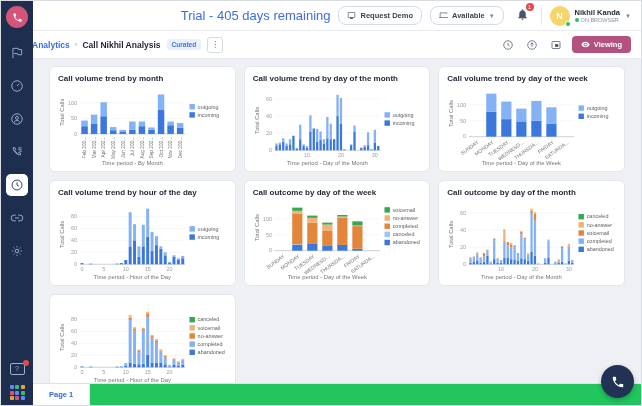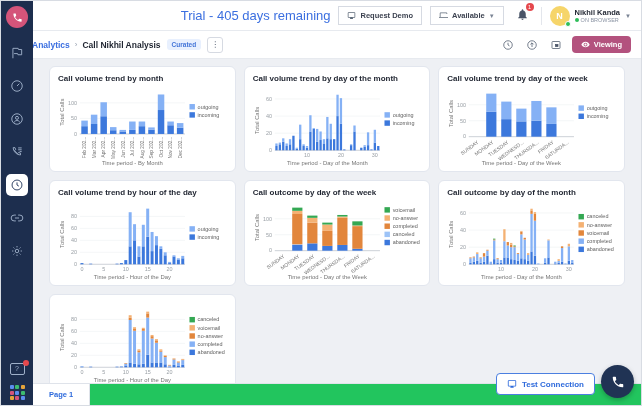--- a/index.html
+++ b/index.html
@@ -15,21 +15,21 @@
   .nav-ic.active svg { stroke:#25395e; }
   .sb-spacer { flex:1; }
   .help-ic { position:relative; margin-bottom:10px; }
   .help-ic .bubble { width:15px; height:12px; border:1.4px solid #9fb0c9; border-radius:2px; color:#9fb0c9; font-size:7px; text-align:center; line-height:10px; }
   .help-ic .dot { position:absolute; top:-3px; right:-4px; width:6px; height:6px; border-radius:50%; background:#e5484d; }
   .apps-grid { display:grid; grid-template-columns:repeat(3,4px); grid-gap:1.5px; }
   .apps-grid i { width:4px; height:4px; border-radius:1px; display:block; }
   
   .topbar { position:absolute; left:32px; right:0; top:0; height:30px; background:#fff; border-bottom:1px solid #e7eaef; display:flex; align-items:center; justify-content:flex-end; gap:8px; padding:0 10px; z-index:20; }
   .trial { color:#3b6fe0; font-size:13px;margin-left:28px; }
-  .btn-ghost { display:flex; align-items:center; gap:4px; border:1px solid #d6dae2; border-radius:0; background:#fff; padding:4px 8px; font-size:7.5px; color:#3c4250; font-weight:bold; cursor:pointer; }
+  .btn-ghost { display:flex; align-items:center; gap:4px; border:1px solid #d6dae2; border-radius:8px; background:#fff; padding:4px 8px; font-size:7.5px; color:#3c4250; font-weight:bold; cursor:pointer; }
   .btn-ghost svg { width:9px; height:9px; fill:#5f6b7a; }
   .chev { font-size:6px; color:#7a8494; }
   .bell-wrap { position:relative; padding:2px 4px; }
   .bell-wrap svg { width:13px; height:13px; fill:#4a5568; }
   .bell-badge { position:absolute; top:-2px; right:-1px; min-width:8px; height:8px; border-radius:4px; background:#e5484d; color:#fff; font-size:5.5px; line-height:8px; text-align:center; padding:0 1px; }
   .vdiv { width:1px; height:18px; background:#e3e6ec; }
   .user { display:flex; align-items:center; gap:5px; }
   .avatar { position:relative; width:20px; height:20px; border-radius:50%; background:#f6d56a; color:#fff; font-size:9px; font-weight:bold; display:flex; align-items:center; justify-content:center; }
   .avatar .presence { position:absolute; bottom:-1px; right:-1px; width:6px; height:6px; border-radius:50%; background:#2ebd59; border:1px solid #fff; }
   .uname { font-size:7.5px; font-weight:bold; color:#1f2430; line-height:1.25; }
@@ -674,26 +674,20 @@
             <text x="154" y="57.5" font-size="6" fill="#616161">abandoned</text>
           </svg>
       </div>
     </div>
   </div>
 
   <div class="pagebar">
     <div class="page-tab">Page 1</div>
   </div>
 
-  <button class="test-conn">
-    <svg viewBox="0 0 24 24">
-        <path d="M20 3H4c-1.1 0-2 .9-2 2v11c0 1.1.9 2 2 2h5l-1 2v1h8v-1l-1-2h5c1.1 0 2-.9 2-2V5c0-1.1-.9-2-2-2zm0 13H4V5h16v11z"></path>
-      </svg>
-    <span>Test Connection</span>
-  </button>
 
   <div class="phone-fab">
     <svg viewBox="0 0 24 24">
         <path d="M6.62 10.79c1.44 2.83 3.76 5.14 6.59 6.59l2.2-2.2c.27-.27.67-.36 1.02-.24 1.12.37 2.33.57 3.57.57.55 0 1 .45 1 1V20c0 .55-.45 1-1 1-9.39 0-17-7.61-17-17 0-.55.45-1 1-1h3.5c.55 0 1 .45 1 1 0 1.25.2 2.45.57 3.57.11.35.03.74-.25 1.02l-2.2 2.2z"></path>
       </svg>
   </div>
 
 </div>
 
 </body></html>

